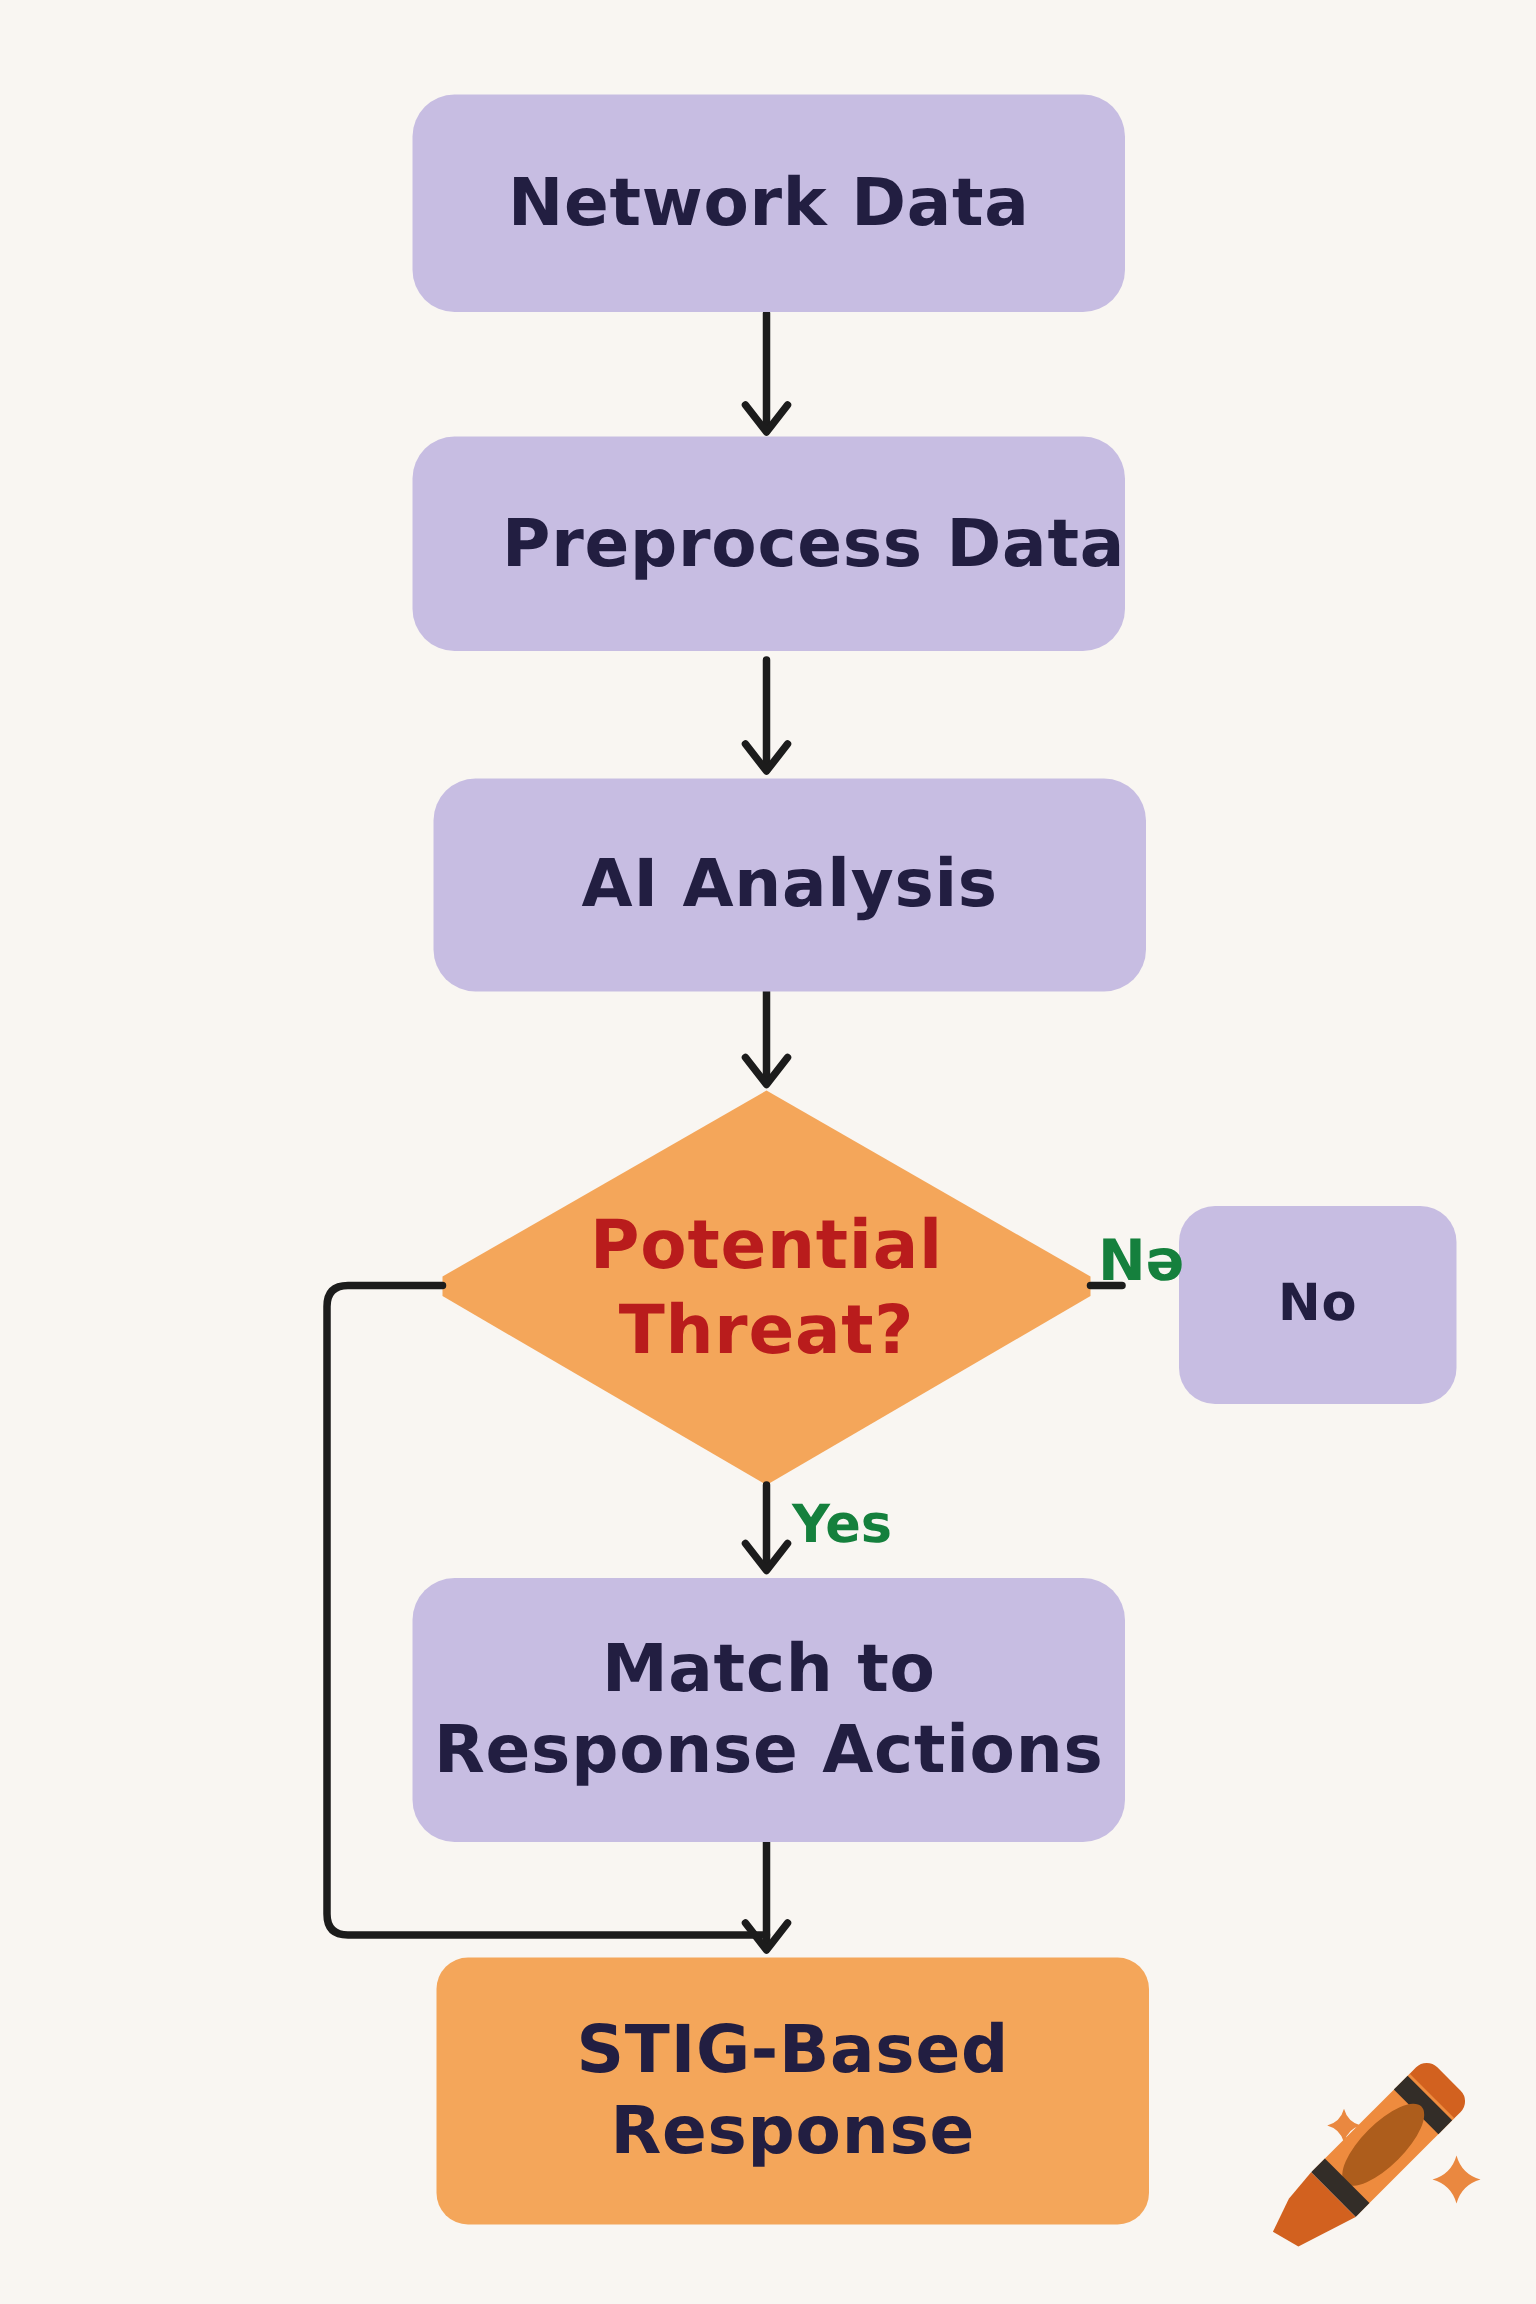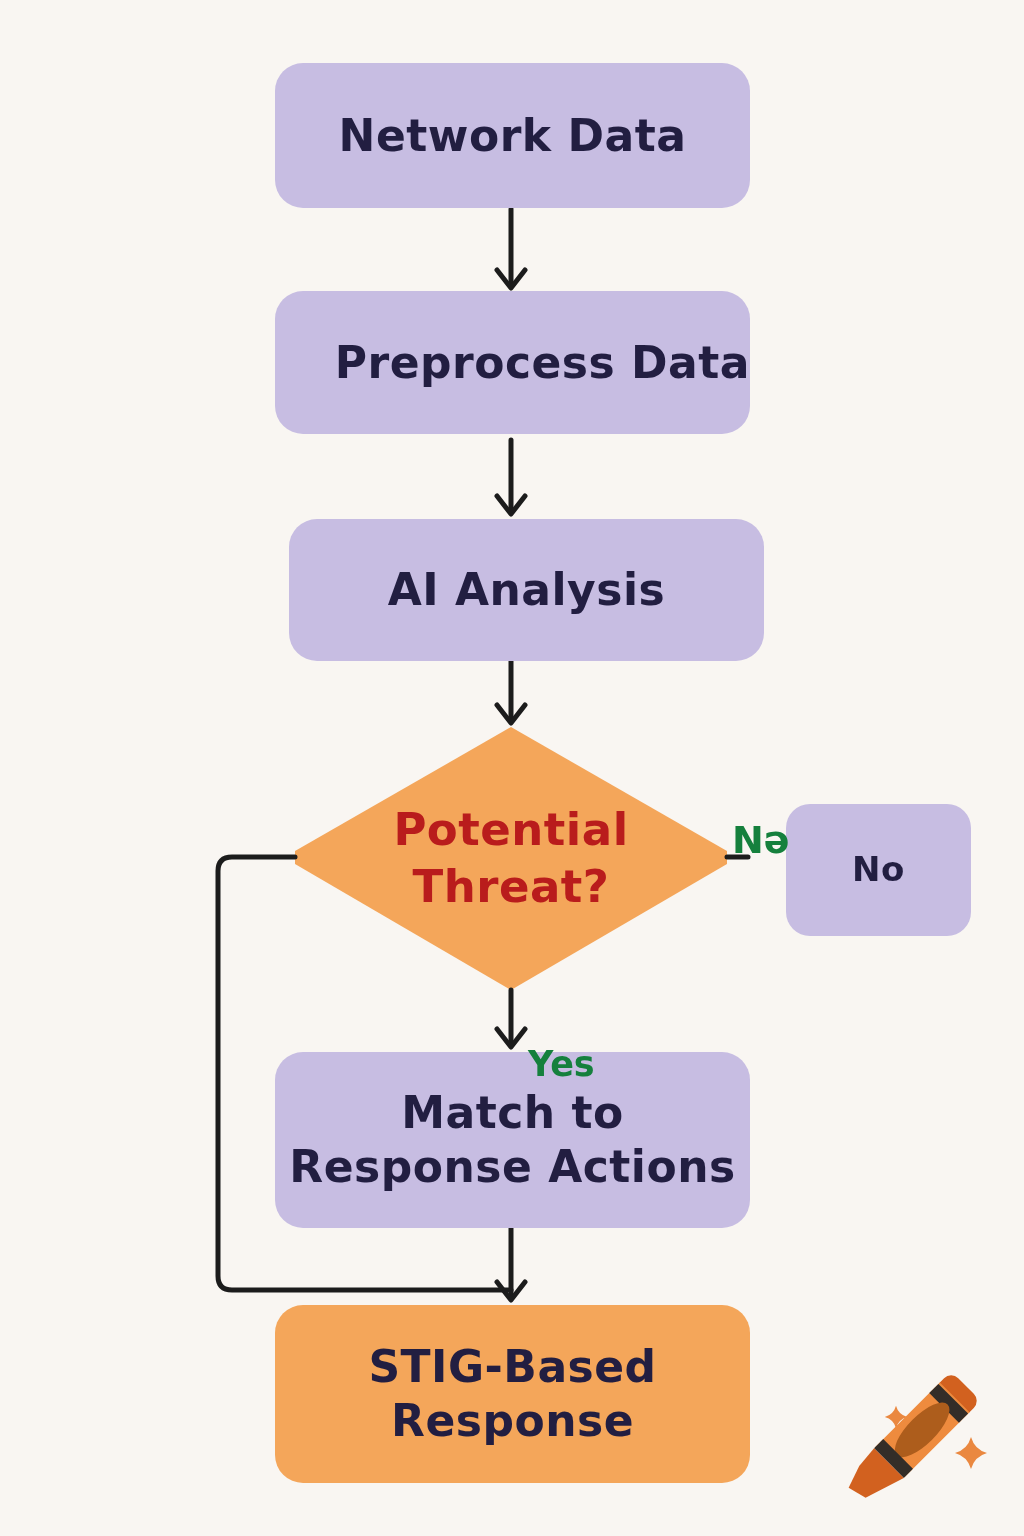--- a/index.html
+++ b/index.html
@@ -35,42 +35,42 @@
     white-space: pre-line;
     letter-spacing: 0.5px;
   }
   .purple { background: #c7bde2; }
   .orange { background: #f4a65a; }
   .node-network    { left: 275px; top:  63px;  width: 475px; height: 145px; }
   .node-preprocess { left: 275px; top: 291px;  width: 475px; height: 143px; justify-content: flex-end; }
   .node-ai         { left: 275px; top: 519px;  width: 475px; height: 142px; margin-left: 14px; }
   .node-no         { left: 786px; top: 785px;  width: 185px; height: 132px; border-radius: 24px; font-size: 34px; margin-top: 19px; }
   .node-match      { left: 275px; top: 1052px; width: 475px; height: 176px; }
-  .node-stig       { left: 275px; top: 1305px; width: 475px; height: 178px; }
+  .node-stig       { left: 291px; top: 1305px; width: 475px; height: 178px; border-radius: 21px; }
   .diamond-label {
     position: absolute;
     left: 331px; top: 727px;
     width: 360px; height: 263px;
     display: flex;
     align-items: center;
     justify-content: center;
     text-align: center;
     color: #b91c1c;
     font-weight: bold;
     font-size: 45px;
     line-height: 1.25;
     white-space: pre-line;
     letter-spacing: 0.5px;
   }
   .edge-label {
     position: absolute;
     color: #15803d;
     font-weight: bold;
   }
-  .edge-label-yes { left: 528px; top: 1044px; font-size: 35px; }
+  .edge-label-yes { left: 528px; top: 997px; font-size: 35px; }
   .edge-label-no  { left: 732px; top: 818px; font-size: 38px; }
   .watermark {
     position: absolute;
     left: 840px; top: 1350px;
     width: 184px; height: 186px;
   }
 </style>
 </head>
 <body>
 

